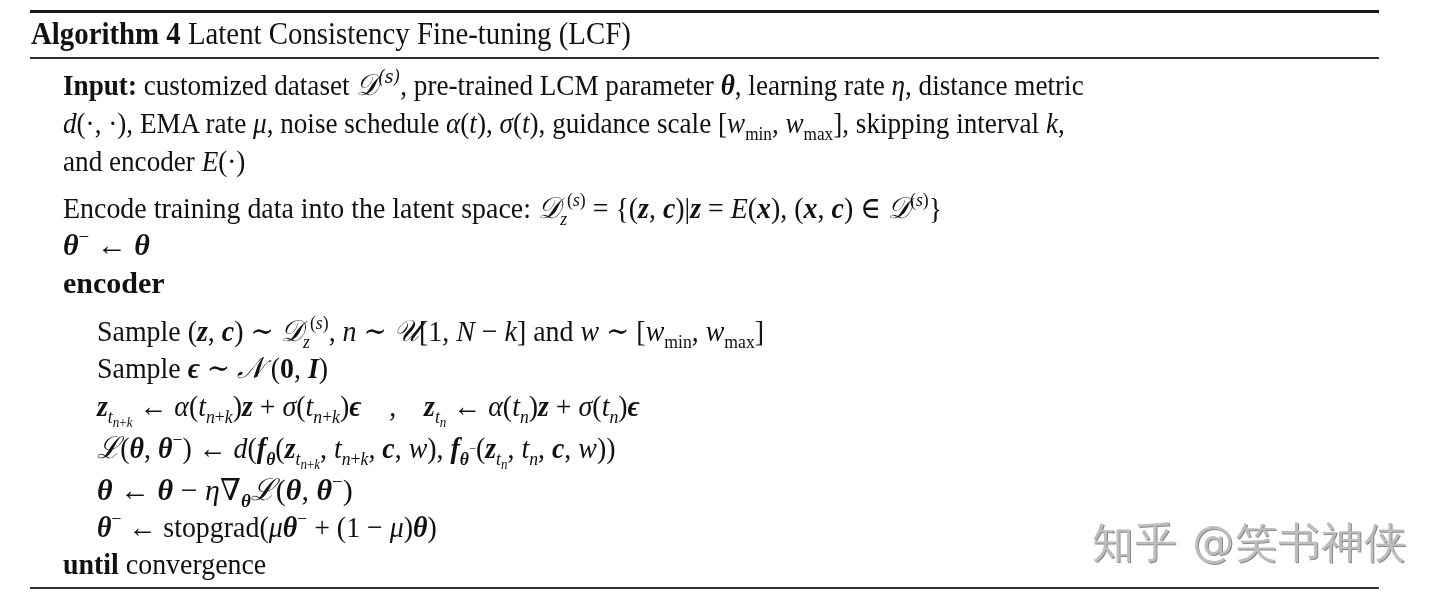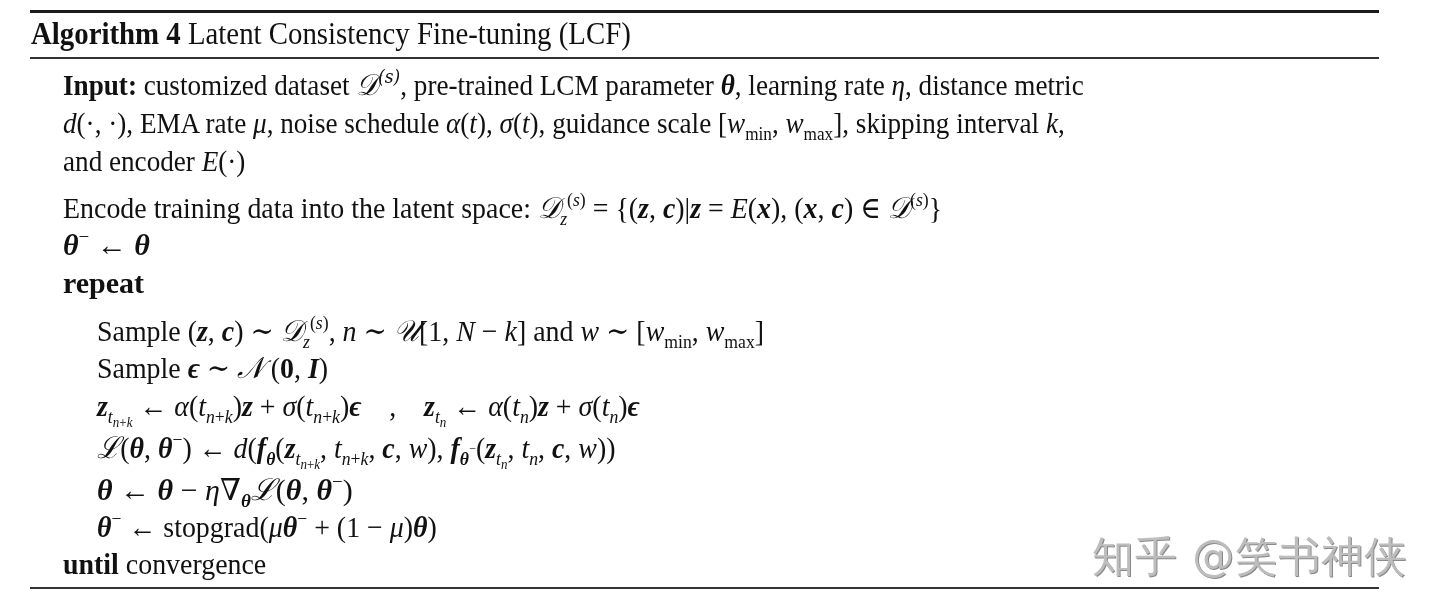--- a/index.html
+++ b/index.html
@@ -27,21 +27,21 @@
     }
     .kw { font-weight: bold; }
     .m { font-style: italic; }
     .mb { font-style: italic; font-weight: bold; }
     sup, sub { font-size: 19px; line-height: 0; }
     sup { vertical-align: 12px; }
     sub { vertical-align: -7px; }
     .cal { font-family: "DejaVu Serif", serif; font-style: italic; }
 
     .watermark {
-      position: absolute; left: 1092px; top: 532px;
+      position: absolute; left: 1092px; top: 518px;
       font-family: "DejaVu Sans", sans-serif;
       font-size: 42px; line-height: 50px; color: #bdbdbd;
       text-shadow: 1px 1px 0 #8a8a8a;
       letter-spacing: 1px; white-space: nowrap;
     }
   </style>
 </head>
 <body>
 
 <div class="rule rule-top"></div>
@@ -77,21 +77,21 @@
 <div class="line" style="left:63px; top:190px; transform:scaleX(0.93);">
   <span>Encode training data into the latent space:</span>
   <span><span class="cal">𝒟</span><sub class="m">z</sub><sup>(<span class="m">s</span>)</sup> = {(<span class="mb">z</span>, <span class="mb">c</span>)|<span class="mb">z</span> = <span class="m">E</span>(<span class="mb">x</span>), (<span class="mb">x</span>, <span class="mb">c</span>) ∈ <span class="cal">𝒟</span><sup>(<span class="m">s</span>)</sup>}</span>
 </div>
 
 <div class="line" style="left:63px; top:227px;font-family:Liberation Serif, serif;">
   <span class="mb">θ</span><sup>−</sup> ← <span class="mb">θ</span>
 </div>
 
 <div class="line" style="left:63px; top:265px;">
-  <span class="kw">repeat</span>
+  <span class="kw">encoder</span>
 </div>
 
 <div class="line" style="left:97px; top:313px; transform:scaleX(0.93);">
   <span>Sample</span>
   (<span class="mb">z</span>, <span class="mb">c</span>) ∼ <span class="cal">𝒟</span><sub class="m">z</sub><sup>(<span class="m">s</span>)</sup>, <span class="m">n</span> ∼ <span class="cal">𝒰</span>[1, <span class="m">N</span> − <span class="m">k</span>]
   <span>and</span>
   <span class="m">w</span> ∼ [<span class="m">w</span><sub>min</sub>, <span class="m">w</span><sub>max</sub>]
 </div>
 
 <div class="line" style="left:97px; top:350px; transform:scaleX(0.93);">

